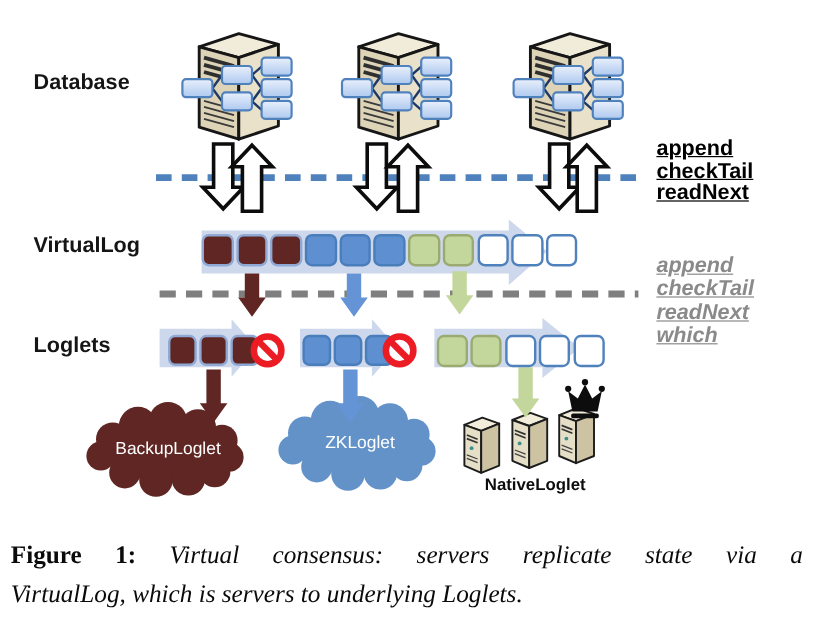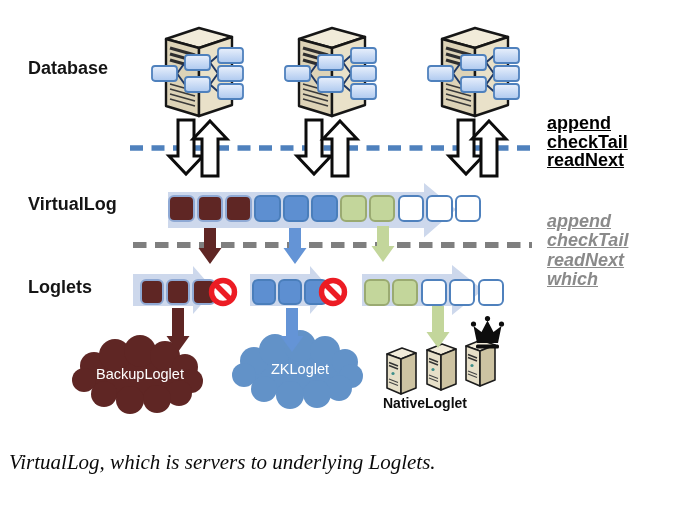--- a/index.html
+++ b/index.html
@@ -21,21 +21,21 @@
   .cell{box-sizing:border-box;border:2.2px solid #4f81bd;border-radius:6px;}
   #row-vl .cell{width:26.5px;height:27px;}
   #row-l1 .cell,#row-l2 .cell{width:24px;height:26px;}
   #row-l3 .cell{width:26px;height:27px;}
   .sealicon{position:absolute;width:34px;height:34px;}
   #seal-1{left:206px;top:275px;}
   #seal-2{left:316px;top:275px;}
   .cloudlabel{position:absolute;color:#ffffff;font-size:14.5px;text-align:center;}
   #lbl-backup{left:78px;top:366px;width:124px;}
   #lbl-zk{left:240px;top:361px;width:120px;}
-  #lbl-native{position:absolute;left:383px;top:395px;width:126px;text-align:left;
+  #lbl-native{position:absolute;left:383px;top:395px;width:126px;text-align:center;
               font-weight:bold;font-size:14px;color:#0d0d0d;}
   .caption{position:absolute;left:9px;top:446px;width:660px;color:#0a0a0a;
            font-family:"Liberation Serif",serif;font-size:21px;line-height:33px;}
   .cap1{text-align:justify;text-align-last:justify;}
   .cap-label{font-weight:bold;font-style:normal;}
   .cap-it{font-style:italic;}
   .cap2{font-style:italic;text-align:left;}
 </style>
 </head>
 <body>
@@ -200,15 +200,16 @@
       <circle r="11.5" fill="#ffffff" stroke-width="5.4" stroke="#ec1c24"></circle>
       <line x1="-8" y1="-8" x2="8" y2="8" stroke-width="5.4" stroke="#ec1c24"></line>
     </svg>
   </div>
 
   <div class="cloudlabel" id="lbl-zk">ZKLoglet</div>
   <div class="cloudlabel" id="lbl-backup">BackupLoglet</div>
   <div id="lbl-native">NativeLoglet</div>
 
   <div class="caption">
+    <div class="cap1"><span class="cap-label">Figure 1:</span> <span class="cap-it">Virtual consensus: servers replicate state via a</span></div>
     <div class="cap2">VirtualLog, which is servers to underlying Loglets.</div>
   </div>
 </div>
 
 </body></html>

